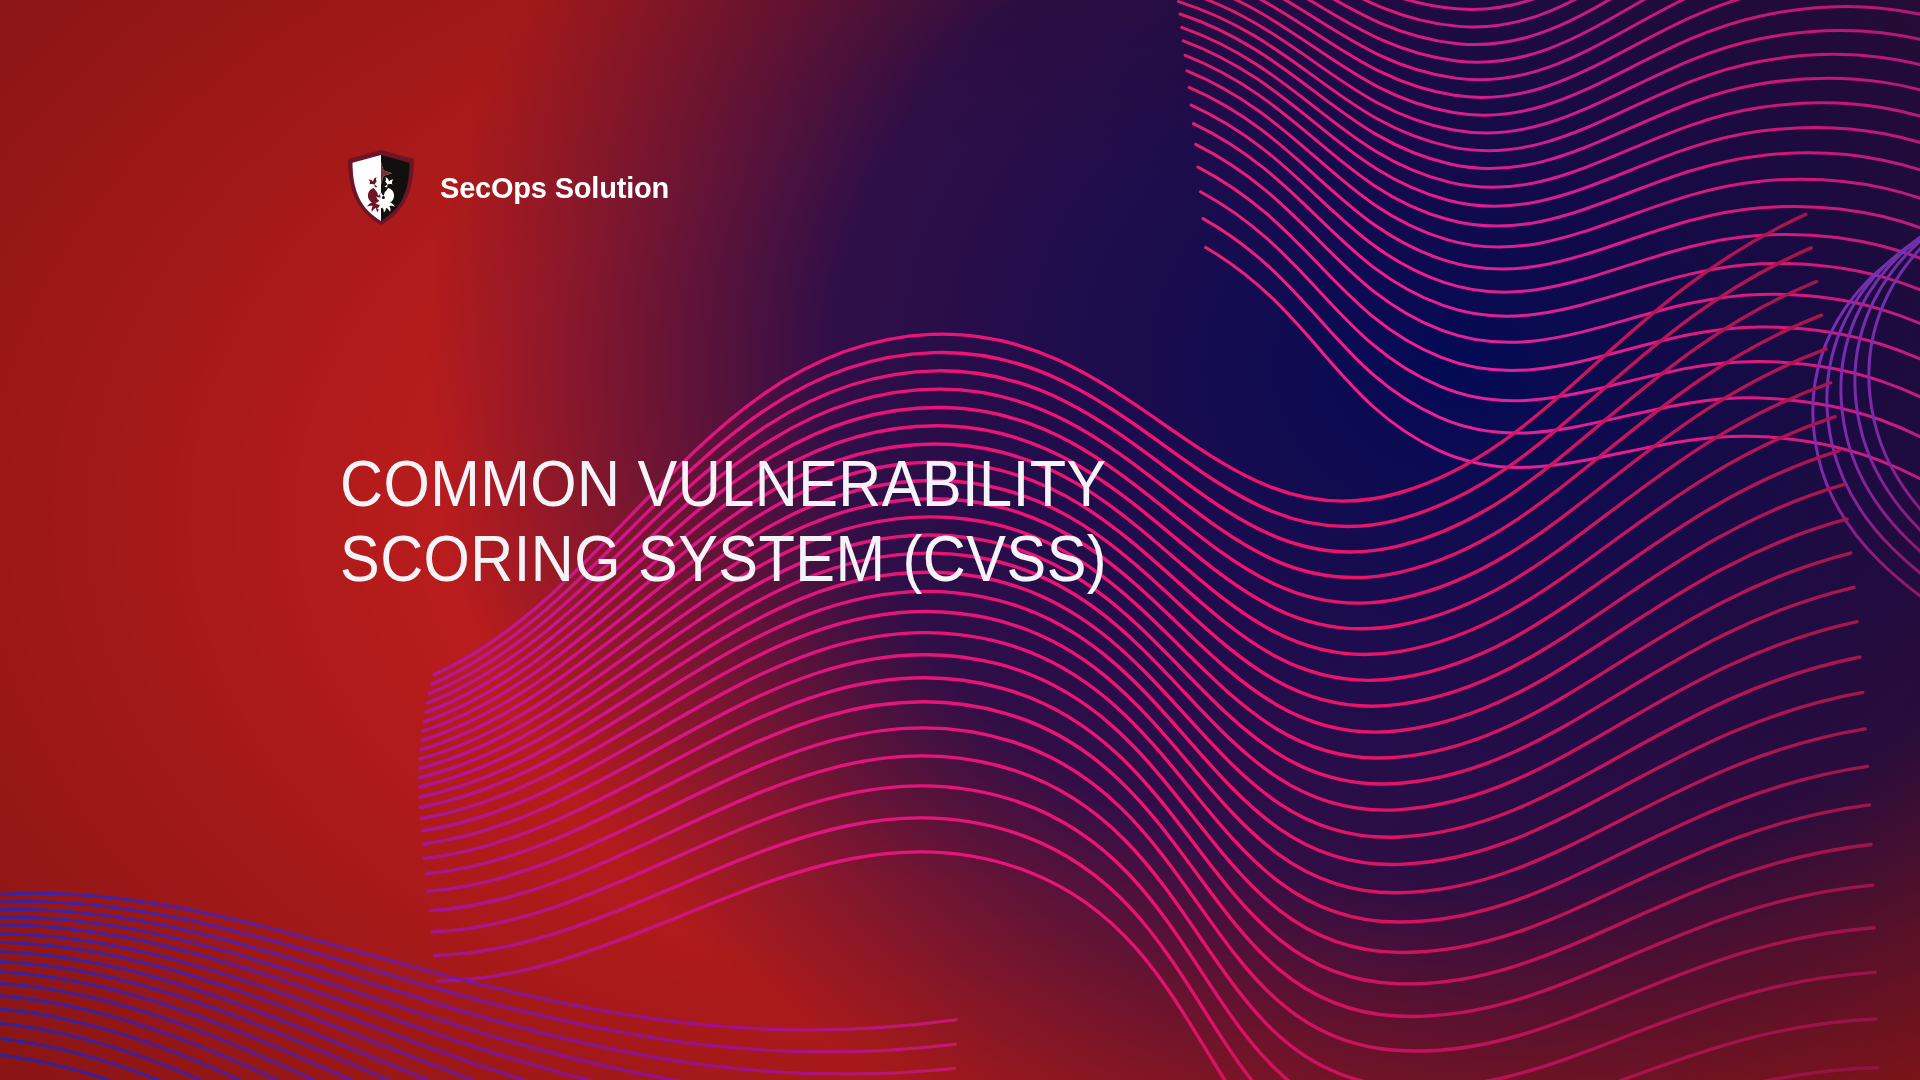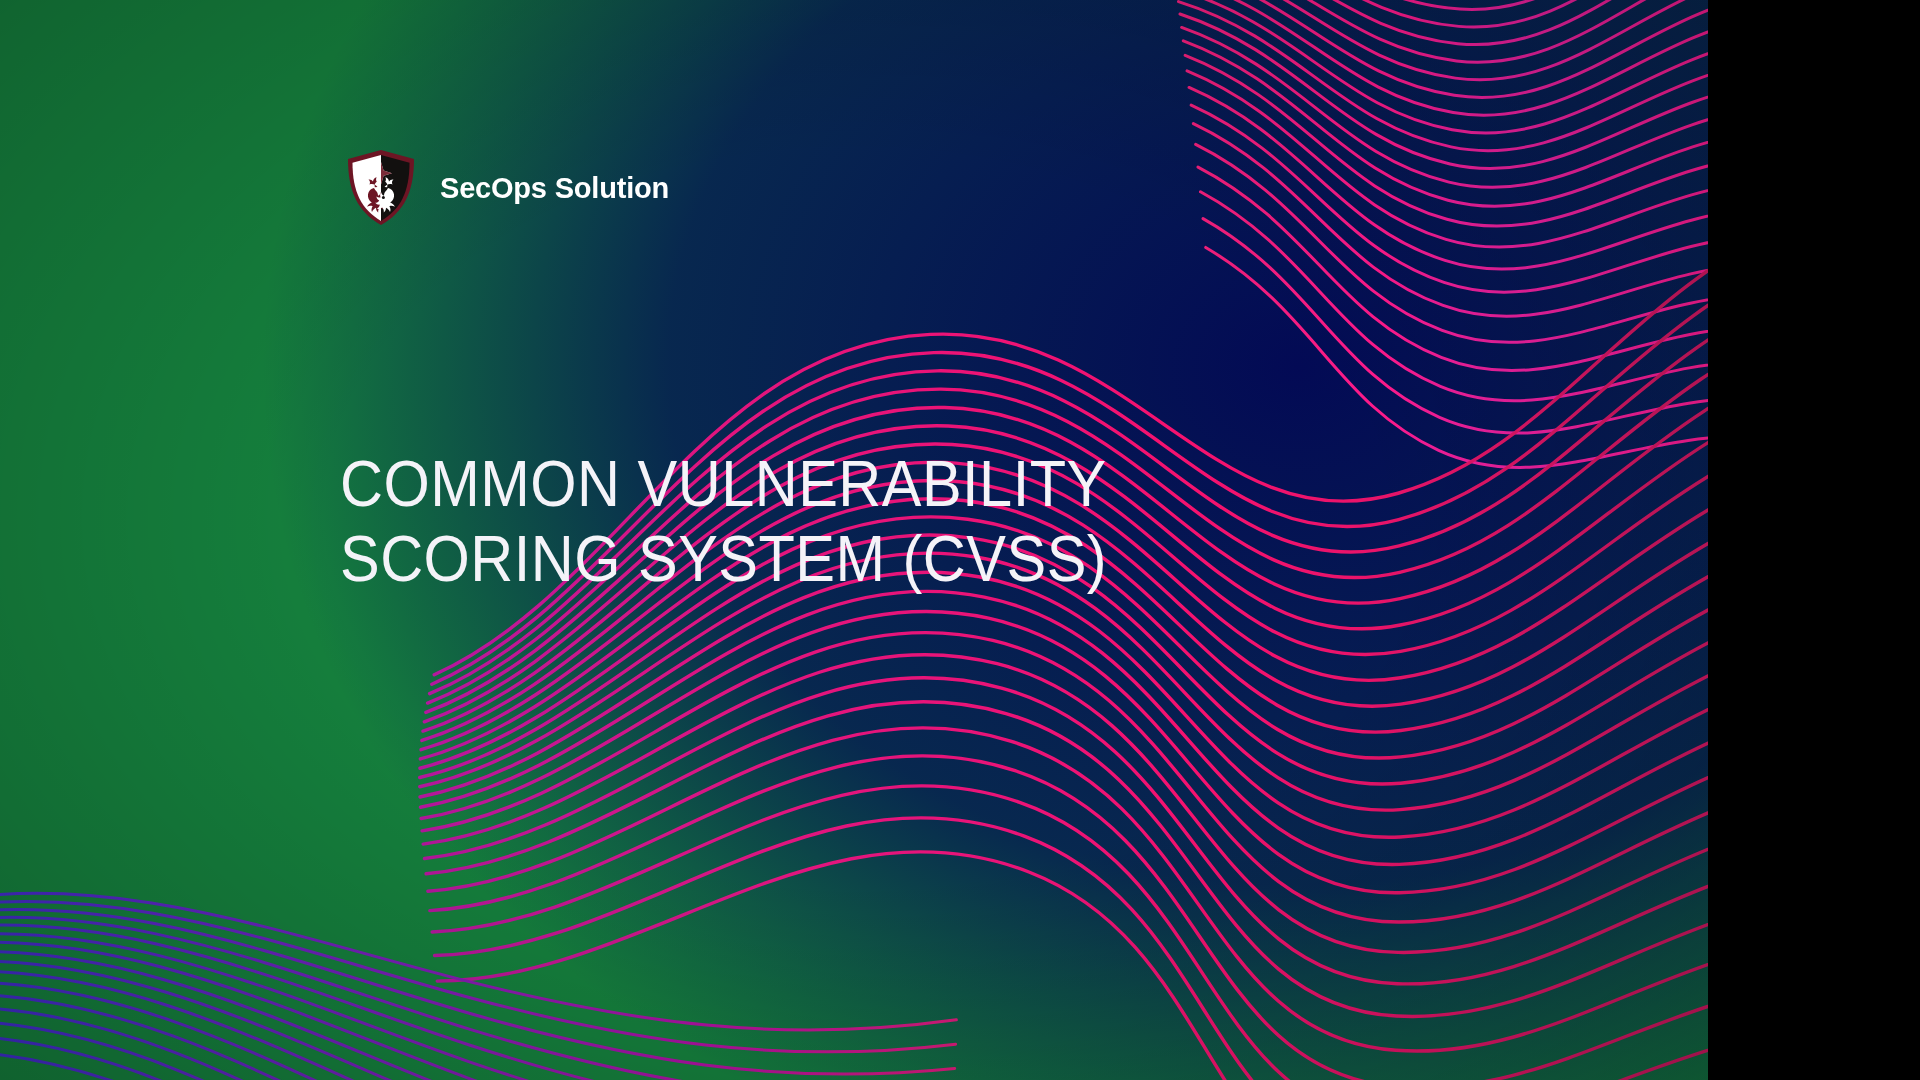--- a/index.html
+++ b/index.html
@@ -7,24 +7,24 @@
     margin: 0;
     padding: 0;
     background: #000;
   }
   body {
     font-family: "Liberation Sans", sans-serif;
   }
 
   #slide {
     position: relative;
-    width: 1708px;
+    width: 1920px;
     height: 1080px;
     overflow: hidden;
-    background: #15803d;
+    background: #b91c1c;
   }
 
   
   .bg-base {
     position: absolute;
     inset: 0;
     background:
       radial-gradient(ellipse 1100px 900px at 6% 96%,  #4a0a42 0%, rgba(74,10,66,0) 62%),
       radial-gradient(ellipse 900px 820px at 2% 46%,   #2d063f 0%, rgba(45,6,63,0) 66%),
       radial-gradient(ellipse 880px 700px at 14% 6%,   #220a46 0%, rgba(34,10,70,0) 70%),

